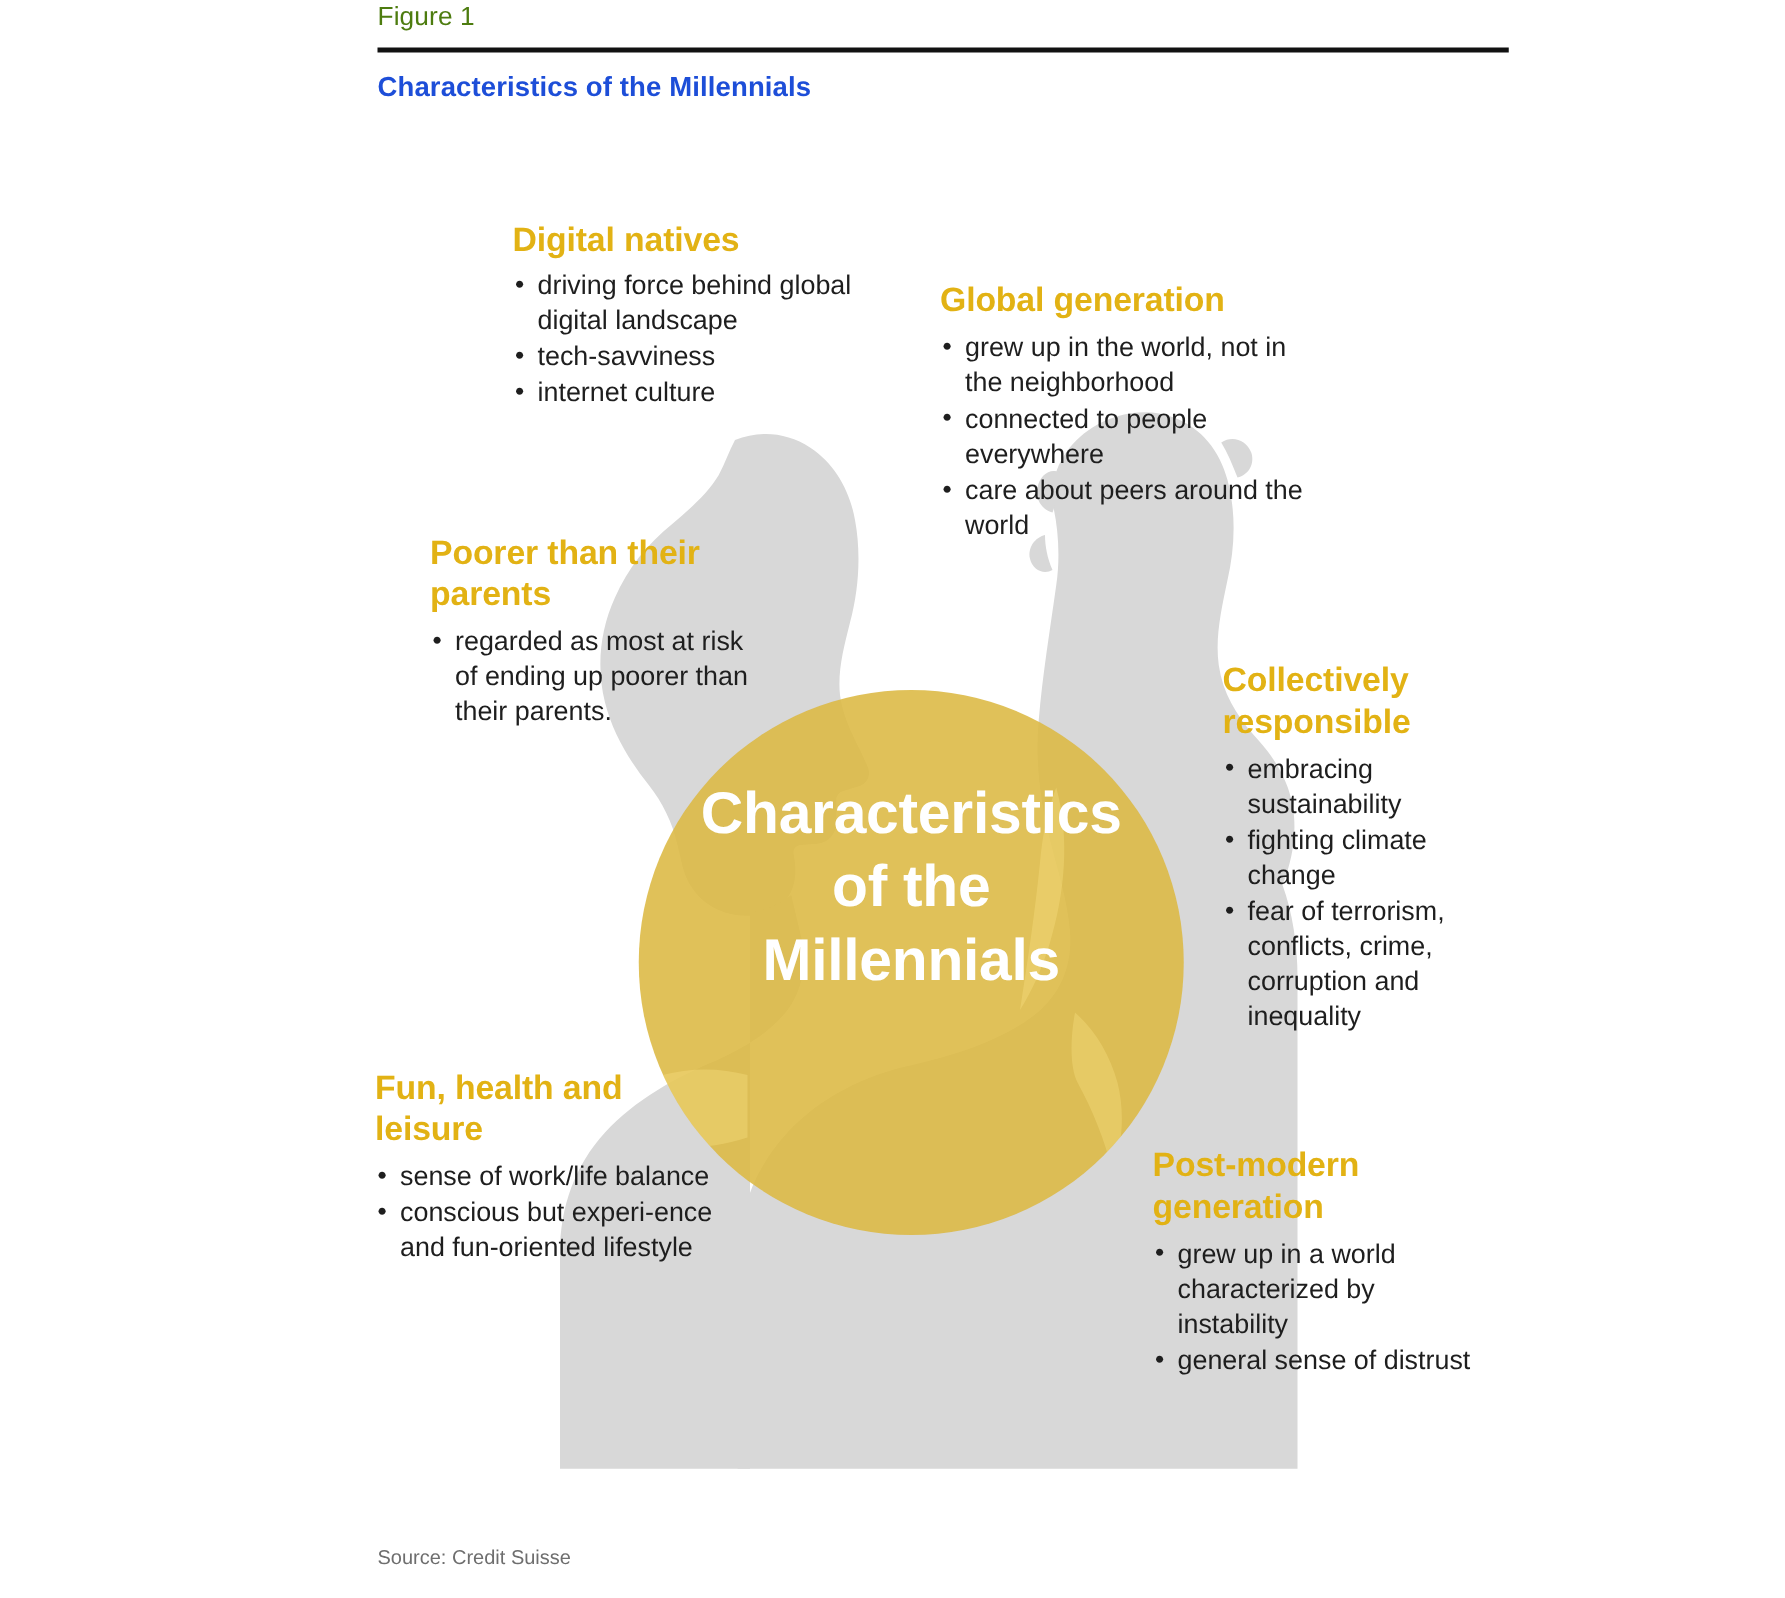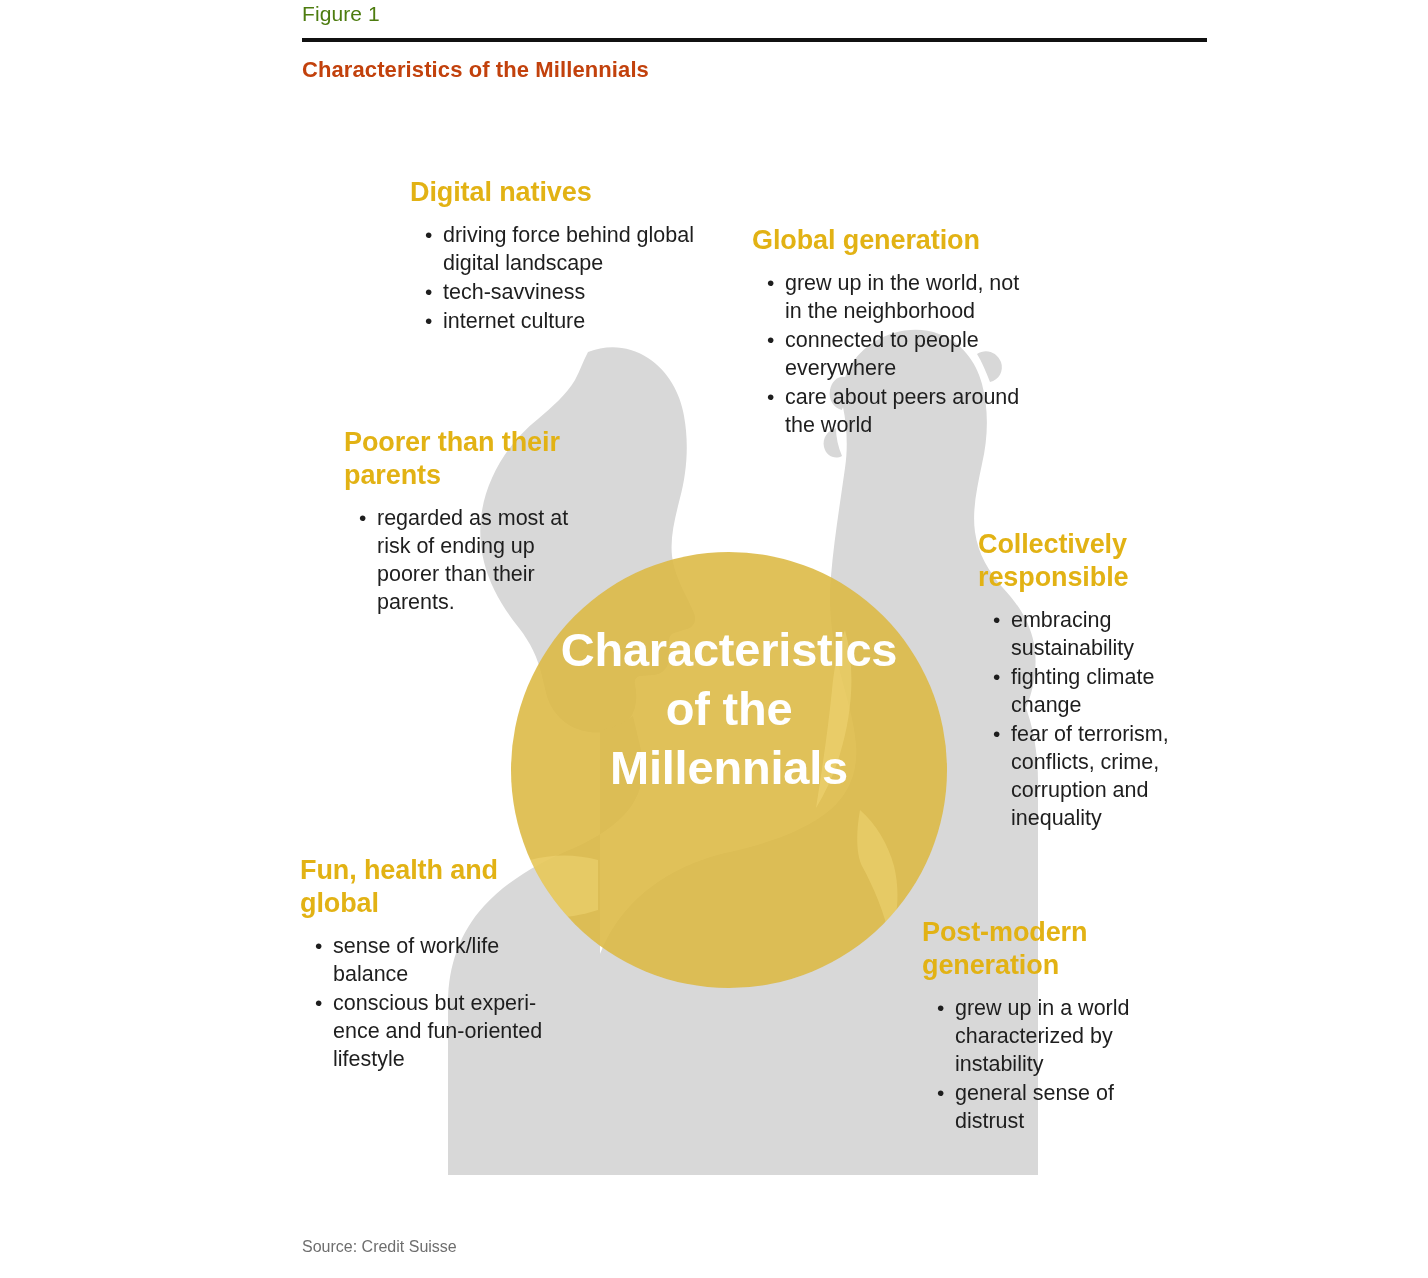--- a/index.html
+++ b/index.html
@@ -40,21 +40,21 @@
     width: 905px;
     height: 4px;
     background: #111111;
   }
   .fig-title {
     position: absolute;
     left: 302px;
     top: 57px;
     font-size: 22px;
     font-weight: bold;
-    color: #c2410c;
+    color: #1d4ed8;
     letter-spacing: 0.1px;
   }
 
   
   .art {
     position: absolute;
     left: 0;
     top: 110px;
     width: 1428px;
     height: 1090px;
@@ -89,21 +89,21 @@
   }
   .callout h3 {
     margin: 0 0 6px 0;
     font-size: 27px;
     font-weight: bold;
     color: #e2b214;
     line-height: 1.23;
     letter-spacing: -0.1px;
   }
   .callout ul {
-    margin: 13px;
+    margin: 0;
     padding: 0;
     list-style: none;
   }
   .callout li {
     position: relative;
     padding-left: 20px;
     font-size: 21.5px;
     line-height: 1.30;
     color: #1e1e1e;
     margin-bottom: 1px;
@@ -264,21 +264,21 @@
   <div class="callout" id="c-collective">
     <h3>Collectively responsible</h3>
     <ul>
       <li>embracing sustainability</li>
       <li>fighting climate change</li>
       <li>fear of terrorism, conflicts, crime, corruption and inequality</li>
     </ul>
   </div>
 
   <div class="callout" id="c-fun">
-    <h3>Fun, health and global</h3>
+    <h3>Fun, health and leisure</h3>
     <ul>
       <li>sense of work/life balance</li>
       <li>conscious but experi-ence and fun-oriented lifestyle</li>
     </ul>
   </div>
 
   <div class="callout" id="c-postmodern">
     <h3>Post-modern generation</h3>
     <ul>
       <li>grew up in a world characterized by instability</li>

